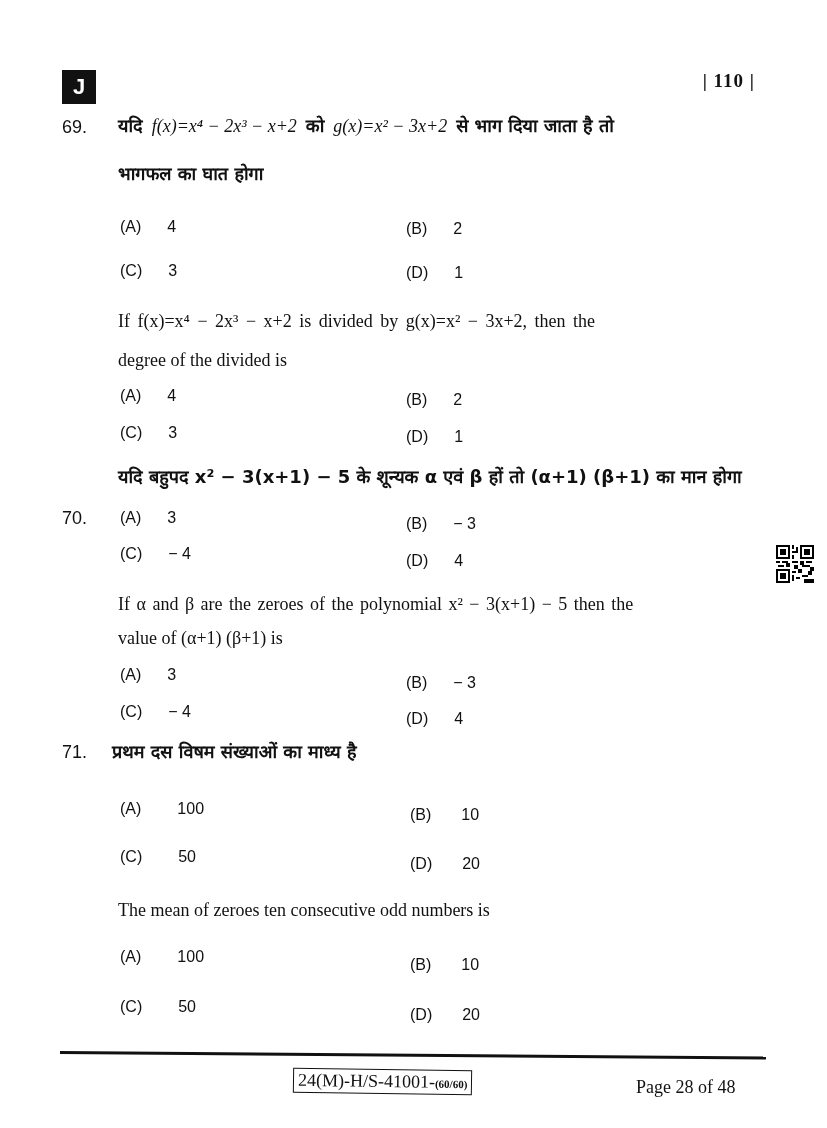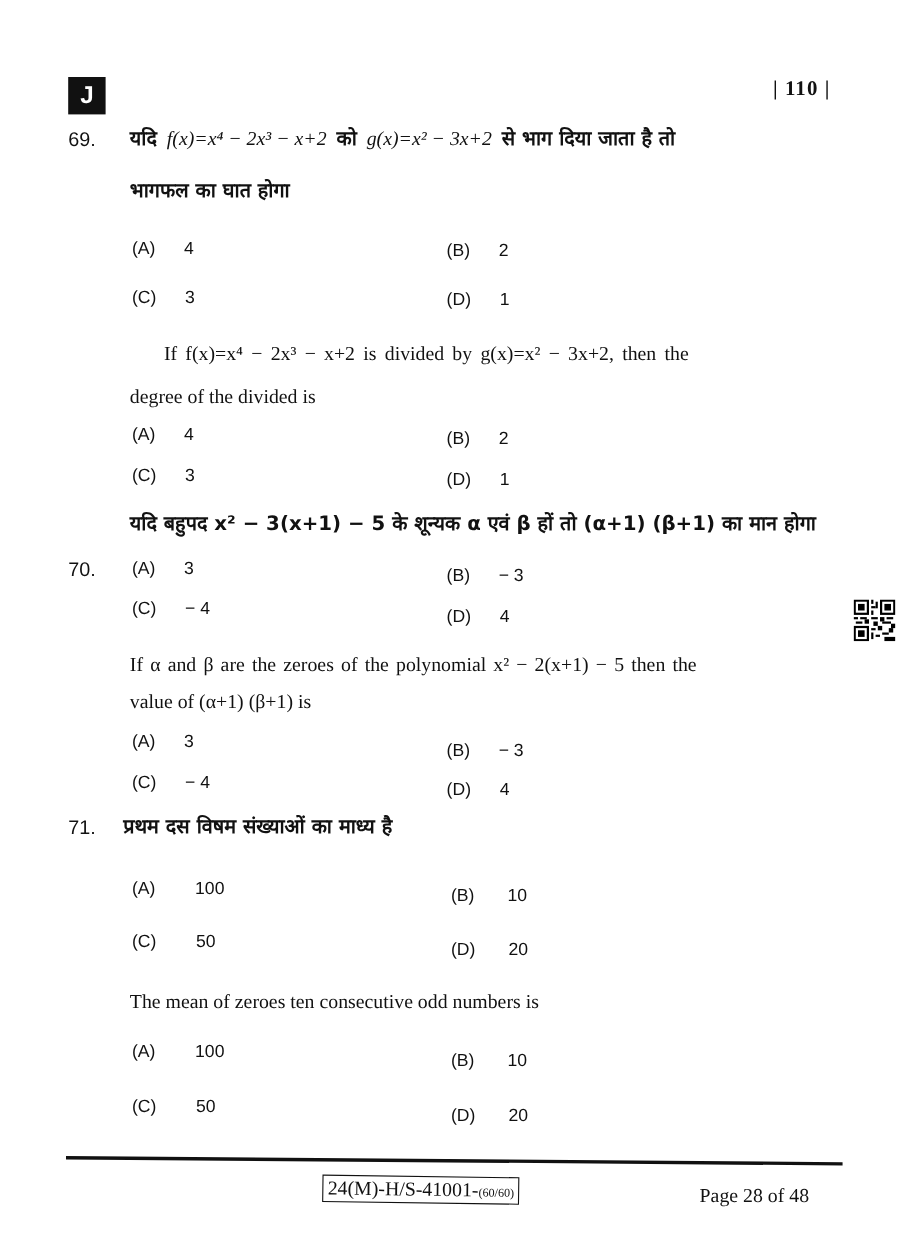--- a/index.html
+++ b/index.html
@@ -27,21 +27,21 @@
     left:776px; top:545px; width:38px; height:38px;
   }
   .footer-rule {
     left:60px; top:1051px; width:706px; height:3px; background:#111;
     transform: rotate(0.45deg); transform-origin:left center;
   }
   .code-box {
     left:293px; top:1069px; border:1.5px solid #111; padding:1px 4px;
     font-size:18px; transform: rotate(0.8deg);
   }
-  .code-box small { font-size:11px; font-weight:normal; }
+  .code-box small { font-size:11px; font-weight:bold; }
   .page-num { left:636px; top:1077px; font-size:18px; }
 </style>
 </head>
 <body>
 
 <div class="abs set-badge">
   <span>J</span>
 </div>
 <div class="abs page-ref">| 110 |</div>
 
@@ -65,21 +65,21 @@
   </div>
 <div class="abs option" style="left:120px;top:262px;">
     <span class="opt-lbl">(C)</span>
     <span class="opt-val">3</span>
   </div>
 <div class="abs option" style="left:406px;top:264px;">
     <span class="opt-lbl">(D)</span>
     <span class="opt-val">1</span>
   </div>
 
-<div class="abs qtext en" style="left:118px;top:310px;word-spacing:3px;margin-left:31px;">If f(x)=x⁴ − 2x³ − x+2 is divided by g(x)=x² − 3x+2, then the</div>
+<div class="abs qtext en" style="left:118px;top:310px;word-spacing:3px;">If f(x)=x⁴ − 2x³ − x+2 is divided by g(x)=x² − 3x+2, then the</div>
 <div class="abs qtext en" style="left:118px;top:349px;">degree of the divided is</div>
 
 <div class="abs option" style="left:120px;top:387px;">
     <span class="opt-lbl">(A)</span>
     <span class="opt-val">4</span>
   </div>
 <div class="abs option" style="left:406px;top:391px;">
     <span class="opt-lbl">(B)</span>
     <span class="opt-val">2</span>
   </div>
@@ -143,21 +143,21 @@
       <rect x="8" y="13" width="2" height="1"></rect>
     <rect x="11" y="12" width="2" height="2"></rect>
       <rect x="8" y="15" width="1" height="3"></rect>
       <rect x="10" y="16" width="2" height="1"></rect>
     <rect x="13" y="15" width="3" height="1"></rect>
       <rect x="14" y="17" width="5" height="2"></rect>
       <rect x="16" y="13" width="2" height="2"></rect>
   </g>
 </svg>
 
-<div class="abs qtext en" style="left:118px;top:593px;word-spacing:2px;">If α and β are the zeroes of the polynomial x² − 2(x+1) − 5 then the</div>
+<div class="abs qtext en" style="left:118px;top:593px;word-spacing:2px;">If α and β are the zeroes of the polynomial x² − 3(x+1) − 5 then the</div>
 <div class="abs qtext en" style="left:118px;top:627px;">value of (α+1) (β+1) is</div>
 
 <div class="abs option" style="left:120px;top:666px;">
     <span class="opt-lbl">(A)</span>
     <span class="opt-val">3</span>
   </div>
 <div class="abs option" style="left:406px;top:674px;">
     <span class="opt-lbl">(B)</span>
     <span class="opt-val">− 3</span>
   </div>

